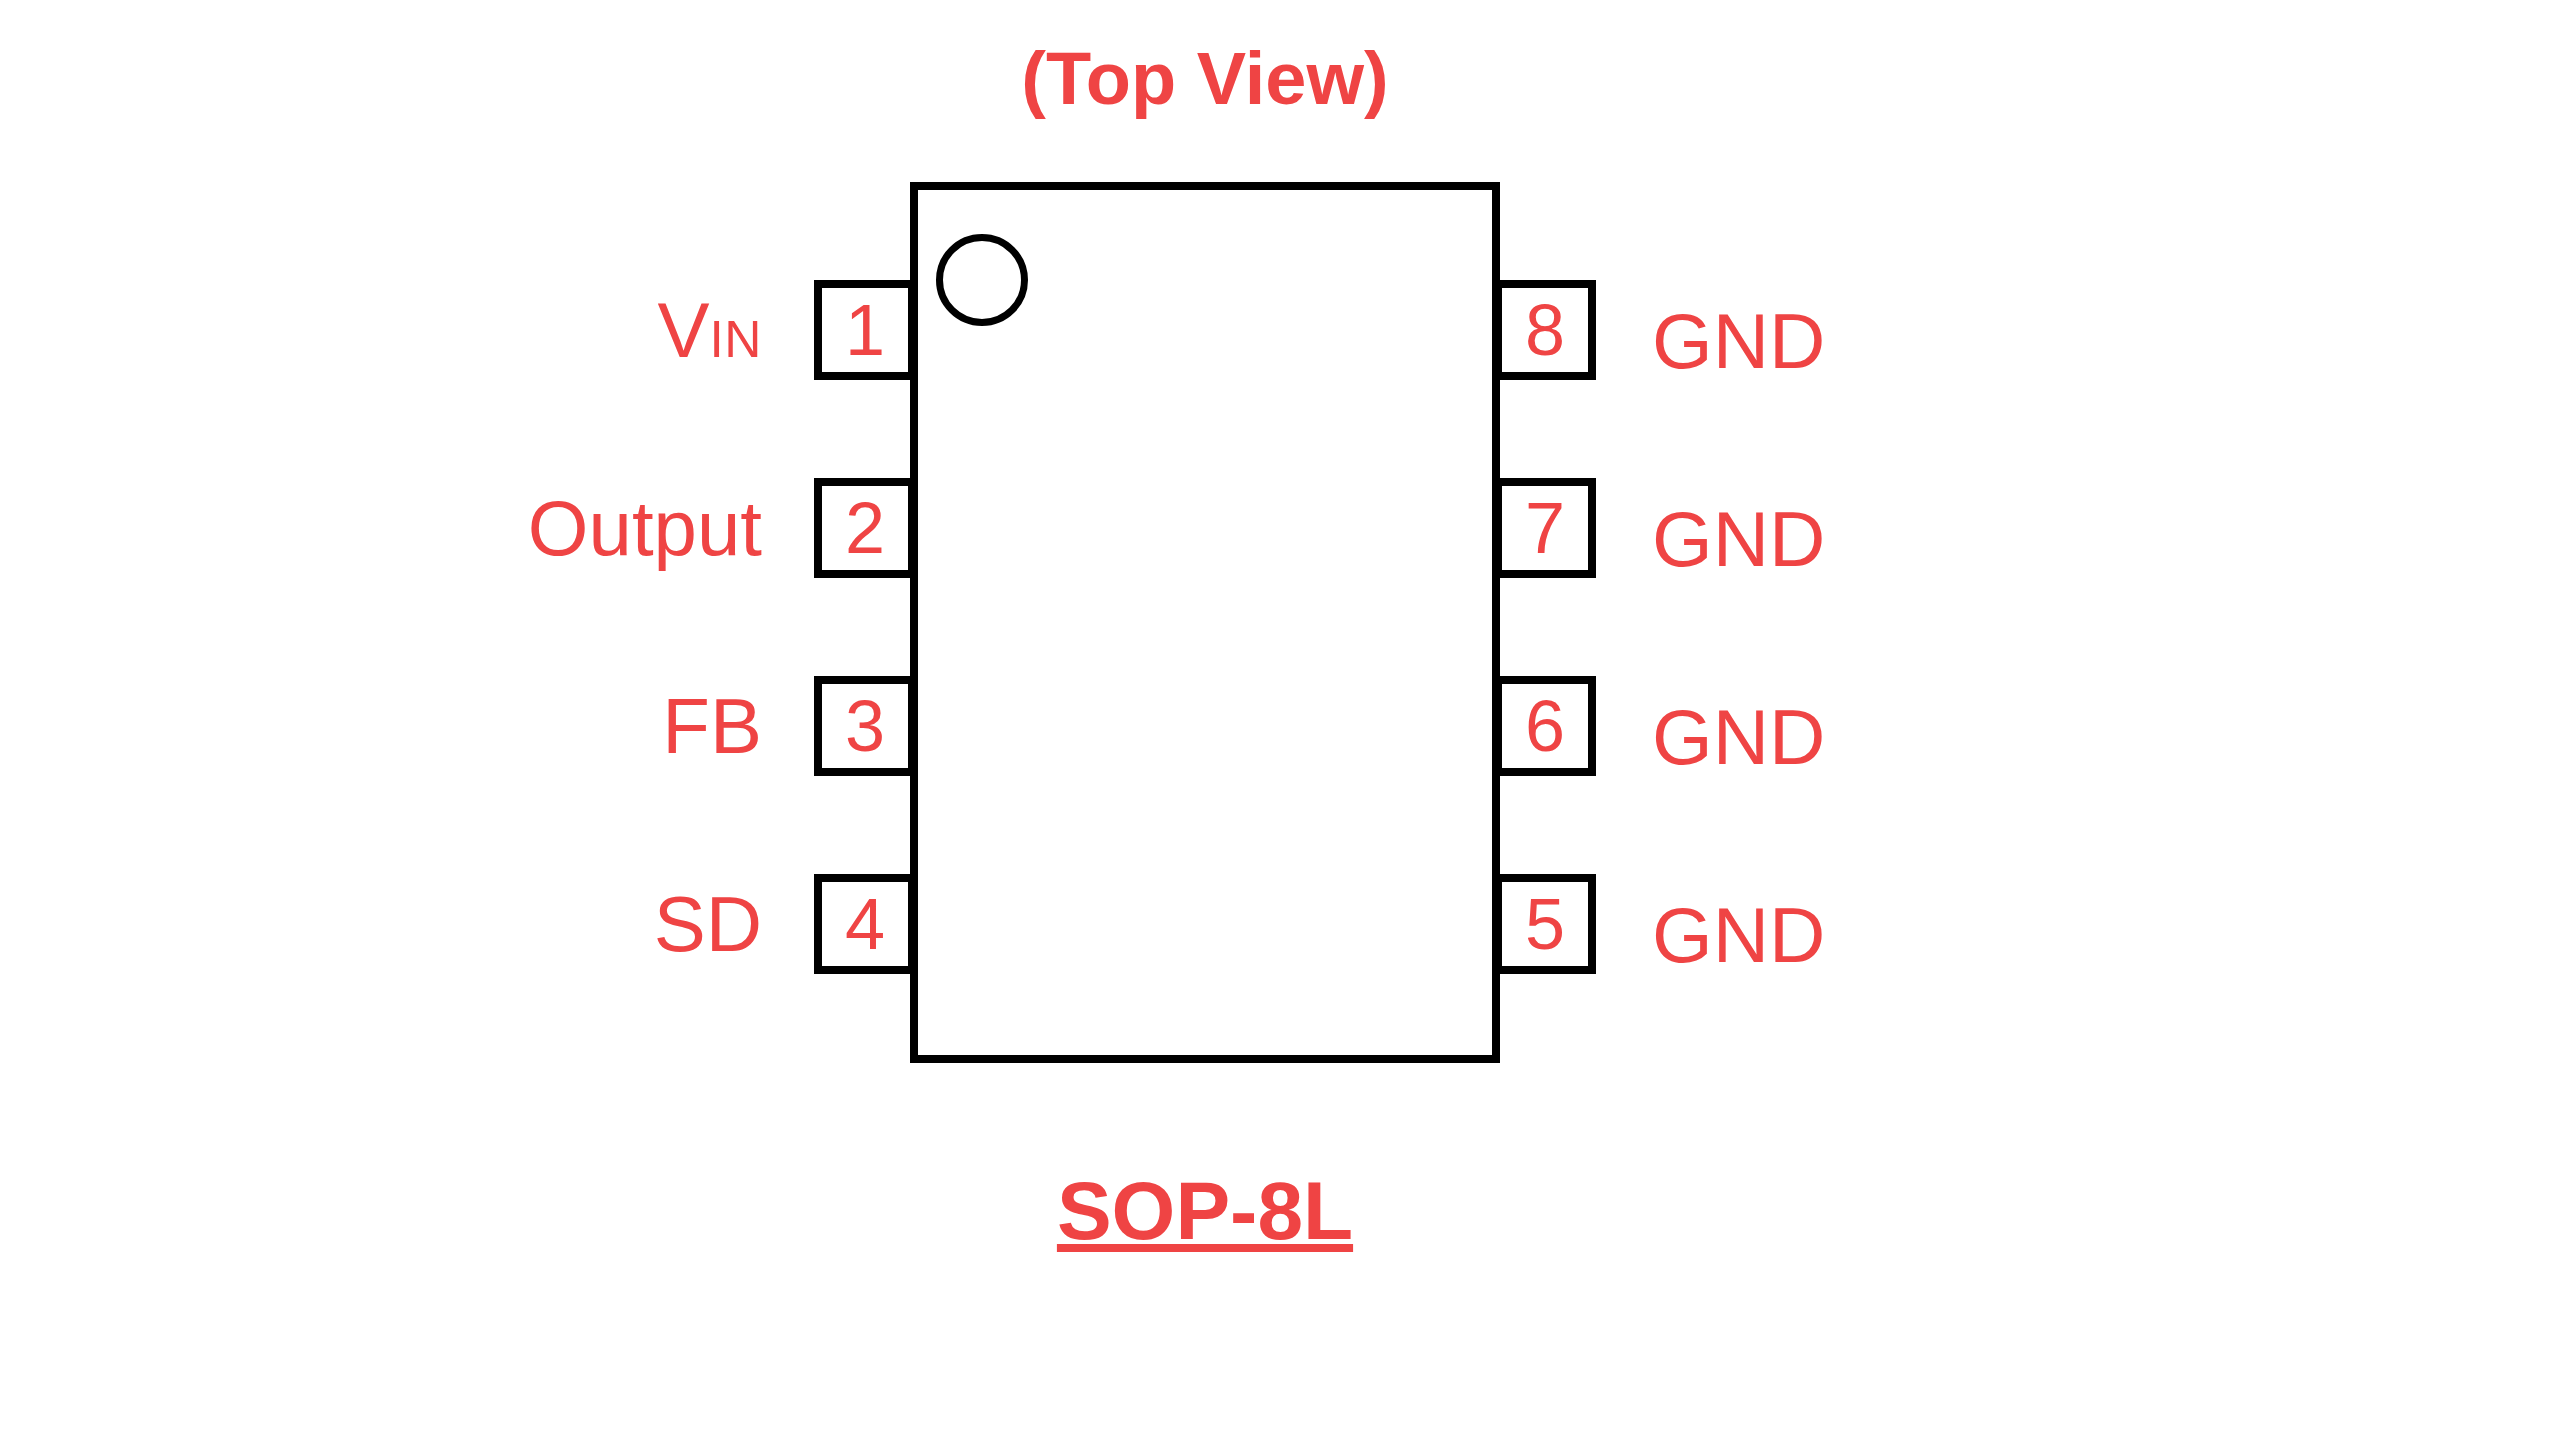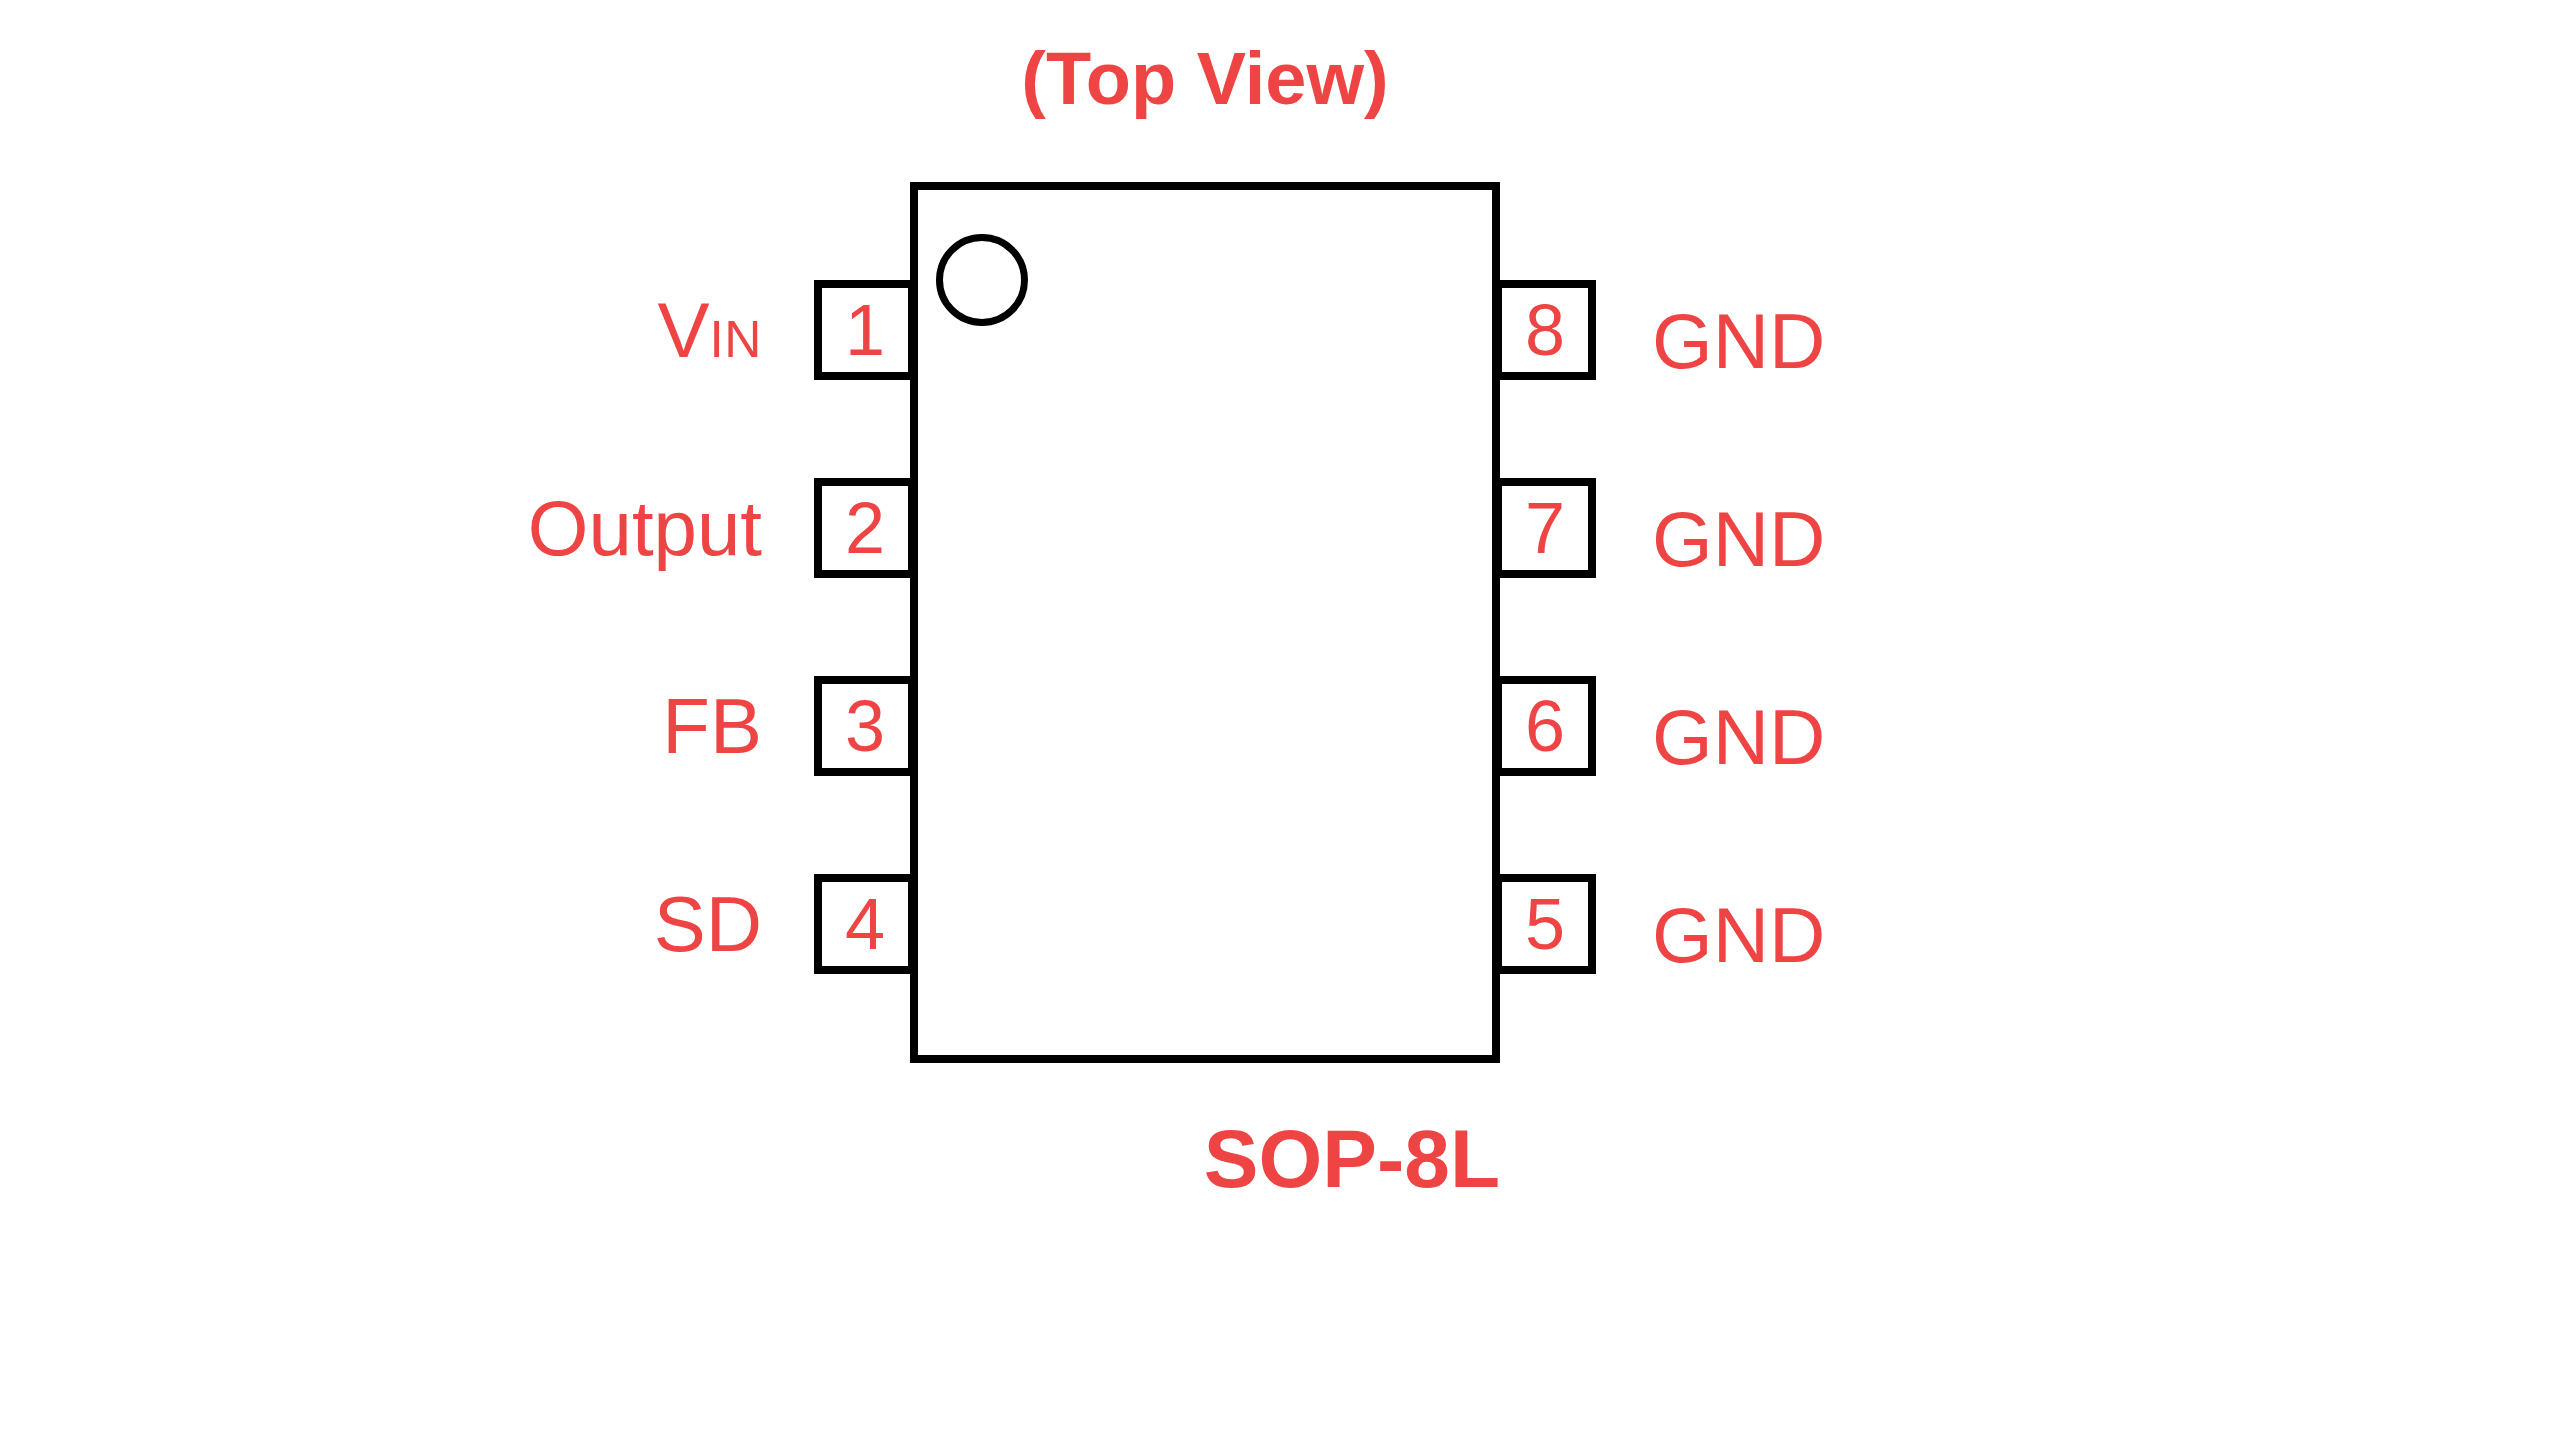--- a/index.html
+++ b/index.html
@@ -56,27 +56,28 @@
     width: 590px;
     text-align: center;
     font-size: 84px;
     font-weight: bold;
     line-height: 86px;
     white-space: nowrap;
   }
 
   .pkg-label {
     left: 910px;
-    top: 1116px;
+    top: 1168px;
     width: 590px;
-    text-align: right;
+    text-align: center;
     font-size: 82px;
     font-weight: bold;
     line-height: 86px;
     white-space: nowrap;
+    text-decoration: underline;
   }
 
   .pin-box {
     width: 102px;
     height: 100px;
     border: 8px solid #000000;
     box-sizing: border-box;
     background: #ffffff;
     display: flex;
     align-items: center;

